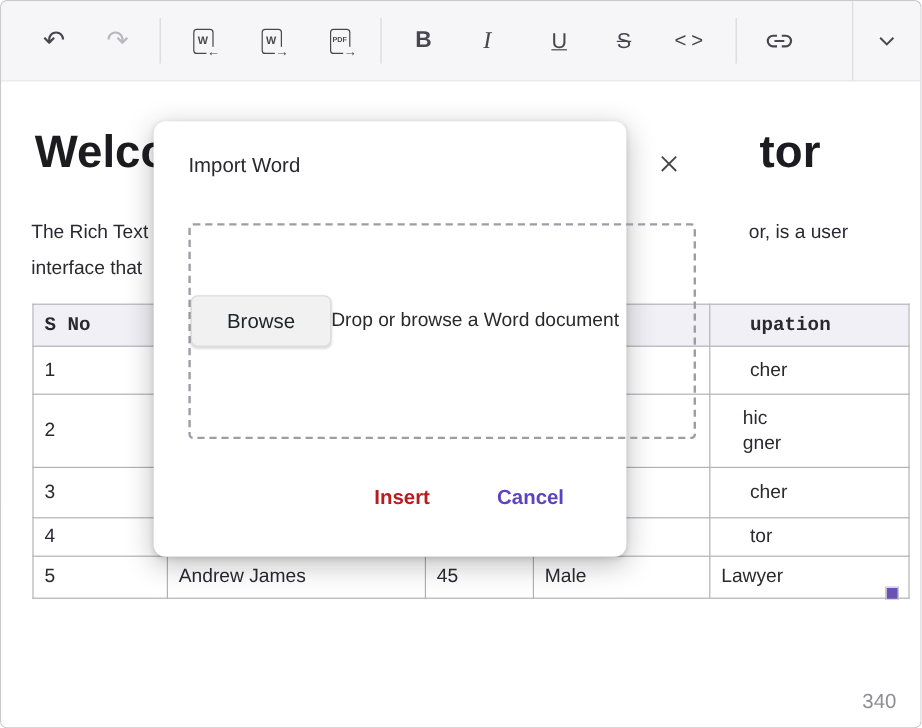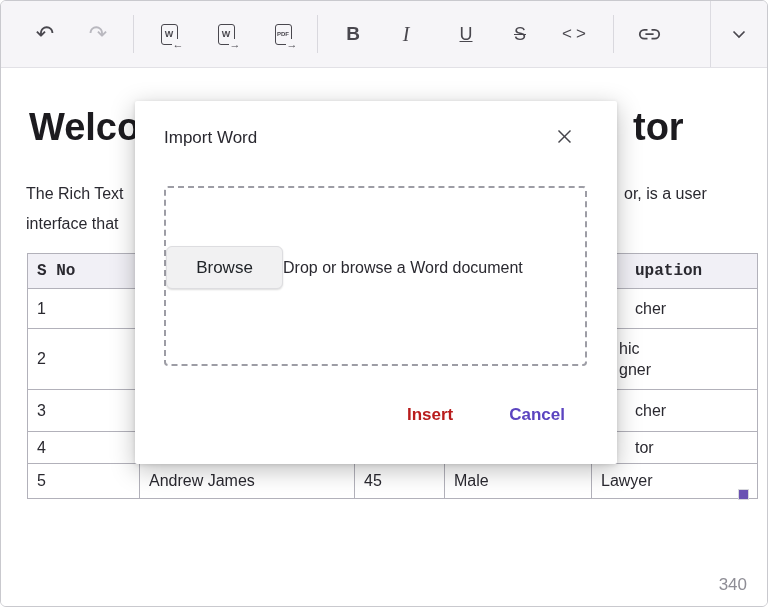--- a/index.html
+++ b/index.html
@@ -27,27 +27,27 @@
 
   
   .content{position:absolute;top:67px;left:0;right:0;bottom:0;background:#fff;}
   .h1frag{position:absolute;top:37px;font-size:38px;line-height:44px;font-weight:700;color:#1c1b1f;white-space:nowrap;}
   .pfrag{position:absolute;top:111px;font-size:16px;line-height:30px;color:#2a2930;white-space:pre-line;}
 
   table.doc-table{position:absolute;left:26px;top:185px;width:730px;border-collapse:collapse;table-layout:fixed;
                   font-size:16px;color:#2a2930;}
   table.doc-table td{border:1px solid #b2b1ba;padding:0 0 0 9px;vertical-align:middle;overflow:hidden;white-space:nowrap;}
   table.doc-table tr.head td{background:#f1f0f6;font-weight:700;font-family:Liberation Mono, monospace;}
-  .occ-frag{display:inline-block;margin-left:34px;}
+  .occ-frag{display:inline-block;margin-left:24px;}
   .occ-two{margin-left:18px;line-height:21px;}
   .resize-handle{position:absolute;left:737px;top:421px;width:11px;height:11px;background:#6a52b3;border:1px solid #d8d8dd;box-sizing:border-box;}
   .char-count{position:absolute;right:20px;top:507px;font-size:17px;color:#8e8d95;}
 
   
-  .dialog{position:absolute;left:134px;top:100px;width:482px;height:363px;background:#fff;border-radius:2px;
+  .dialog{position:absolute;left:127px;top:100px;width:394px;height:363px;background:#fff;border-radius:10px;
           box-shadow:0 6px 24px rgba(0,0,0,.25),0 1px 4px rgba(0,0,0,.12);}
   .dlg-title{position:absolute;left:29px;top:27px;font-size:17px;font-weight:500;color:#2a2930;}
   .dlg-close{position:absolute;left:412px;top:18px;width:34px;height:34px;display:flex;align-items:center;
              justify-content:center;cursor:pointer;border-radius:4px;color:#45444a;}
   .dropzone{position:absolute;left:29px;top:85px;width:423px;height:180px;border:2px dashed #9d9da5;border-radius:4px;
             box-sizing:border-box;display:flex;flex-direction:row;align-items:flex-start;padding-top:58px;}
   .browse-btn{width:117px;height:43px;background:#f1f1f2;border:1px solid #dddde0;border-radius:6px;
               box-shadow:0 1px 2px rgba(0,0,0,.14);font-family:"Liberation Sans",sans-serif;
               font-size:17px;font-weight:500;color:#212529;cursor:pointer;}
   .drop-text{margin-top:13px;font-size:16px;color:#2a2930;}

